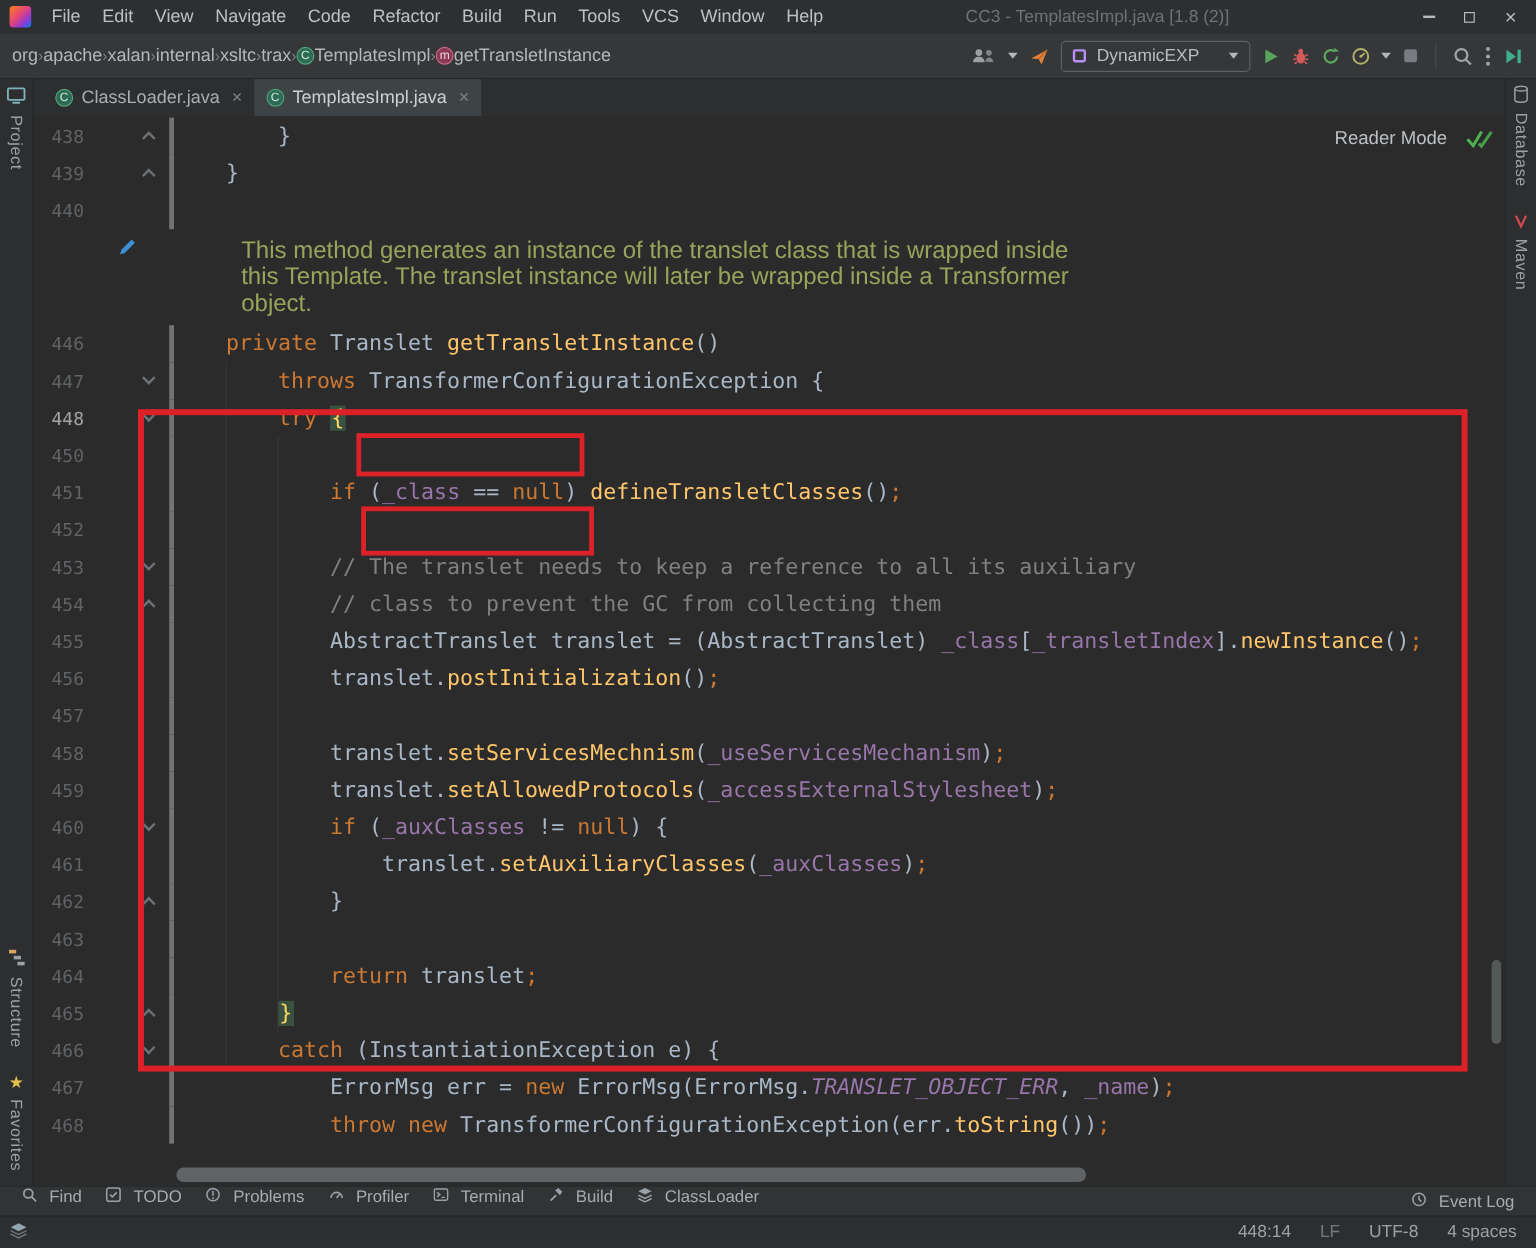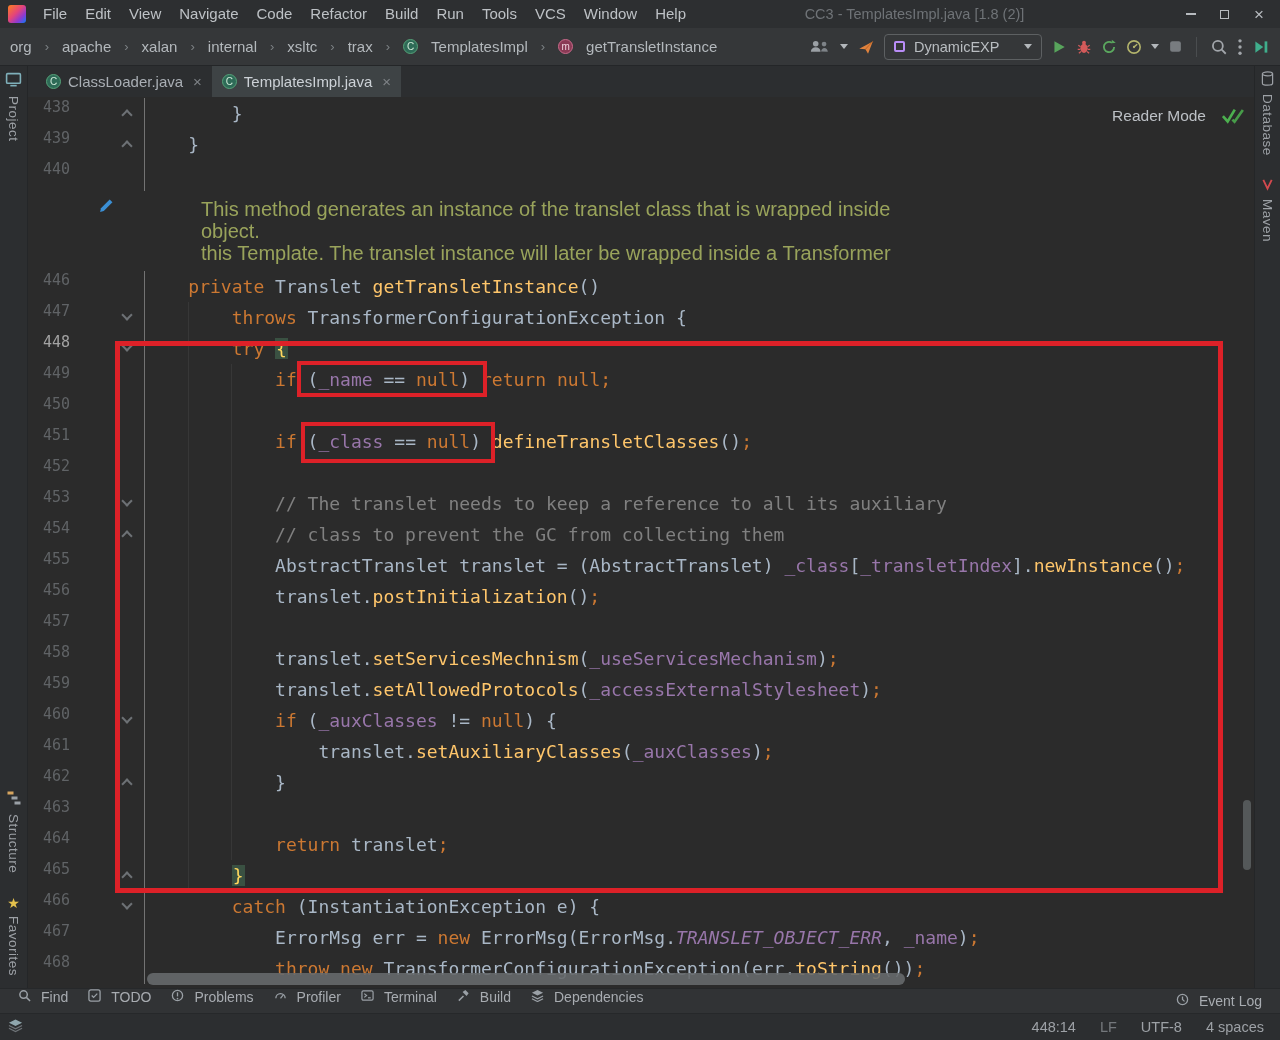--- a/index.html
+++ b/index.html
@@ -14,21 +14,21 @@
   .menu-item{padding:0 9px;line-height:28px;cursor:default}
   .win-title{margin:0 auto;color:#6f7377;font-size:14.5px;padding-right:40px}
   .win-controls{display:flex;align-items:center}
   .win-btn{width:34px;height:28px;display:flex;align-items:center;justify-content:center;color:#b7bbbf}
   .win-btn .bar{width:10px;height:1.5px;background:#b7bbbf}
   .win-btn .box{width:9px;height:9px;border:1.5px solid #b7bbbf}
   .win-btn.close{font-size:17px;line-height:1}
 
   
   .navbar{flex:0 0 38px;height:38px;background:#353739;display:flex;align-items:center;padding:0 10px;border-bottom:1px solid #242628}
-  .breadcrumb{display:flex;align-items:center;gap:13px;font-size:15px;color:#b3b8bc;white-space:nowrap}
+  .breadcrumb{display:flex;align-items:center;gap:0;font-size:15px;color:#b3b8bc;white-space:nowrap}
   .bc-sep{color:#7c8084;font-size:13px}
   .bc-item{cursor:default}
   .bc-icon{width:15px;height:15px;border-radius:50%;font-size:10px;line-height:1;display:inline-flex;align-items:center;justify-content:center;flex:0 0 15px}
   .ic-class{background:#2e6b57;border:1px solid #55a178;color:#cfe9d8}
   .ic-method{background:#8a3a55;border:1px solid #c86a8a;color:#f0d4de}
   .nav-right{margin-left:auto;display:flex;align-items:center;gap:9px}
   .nav-ic{display:flex;align-items:center;justify-content:center;height:24px}
   .chev{width:0;height:0;border-left:4.5px solid transparent;border-right:4.5px solid transparent;border-top:5px solid #b3b7bb;display:inline-block}
   .run-pill{display:flex;align-items:center;gap:9px;border:1px solid #5d6062;border-radius:4px;height:26px;padding:0 9px;color:#b9bdc1;font-size:14.5px;min-width:158px}
   .pill-square{width:11px;height:11px;border:2px solid #b98df7;border-radius:2px;flex:0 0 11px}
@@ -49,21 +49,21 @@
 
   
   .tabbar{flex:0 0 31px;height:31px;background:#2c2e30;display:flex;align-items:stretch;padding-left:8px}
   .tab{display:flex;align-items:center;gap:7px;padding:0 10px;font-size:15px;color:#a9aeb4;cursor:default}
   .tab.active{background:#3e4345;color:#ccd1d6}
   .tab-close{color:#7e8286;font-size:15px;margin-left:3px}
 
   
   .editor{position:relative;flex:1;background:#2b2b2b;overflow:hidden;padding-top:1px}
   .code-row{display:flex;height:31px;align-items:center}
-  .gutter{flex:0 0 117px;width:117px;height:100%;display:flex;border-right:1px solid #737373;position:relative}
+  .gutter{flex:0 0 117px;width:117px;height:100%;display:flex;align-items:center;border-right:4px solid #737373;position:relative}
   .lnum{display:block;width:36px;margin-left:6px;text-align:right;font:15px "DejaVu Sans Mono",monospace;color:#606366}
   .code-row.current .lnum{color:#a3a3a3}
   .fold{position:absolute;right:13px;width:8px;height:8px;border:solid #6d7175;border-width:0 2px 2px 0;display:inline-block}
   .fold-d{transform:rotate(45deg);top:9px}
   .fold-u{transform:rotate(-135deg);top:13px}
   .code-text{font:18px/31px "DejaVu Sans Mono",monospace;white-space:pre;margin:0}
   .tk-p{color:#a9b7c6}.tk-k{color:#cc7832}.tk-f{color:#9876aa}.tk-m{color:#ffc66b}
   .tk-c{color:#808080}.tk-sf{color:#9876aa;font-style:italic}
   .tk-b{color:#ffd75e;background:#3a5142;padding:0 1px}
 
@@ -297,22 +297,22 @@
               <pre class="code-text"></pre>
             </div>
             <div class="doc-block">
               <span class="pencil">
                 <svg viewBox="0 0 16 16">
                   <path d="M2 14l.8-3.4L11 2.4l2.6 2.6L5.4 13.2z" fill="#3b8fd4"></path>
                 </svg>
               </span>
               <div class="doc-text">
                 <div class="doc-line">This method generates an instance of the translet class that is wrapped inside</div>
+                <div class="doc-line">this Template. The translet instance will later be wrapped inside a Transformer</div>
                 <div class="doc-line">object.</div>
-                <div class="doc-line">this Template. The translet instance will later be wrapped inside a Transformer</div>
               </div>
             </div>
             <div class="code-row">
               <div class="gutter">
                 <span class="lnum">446</span>
               </div>
               <pre class="code-text"><span class="tk-p">    </span><span class="tk-k">private</span><span class="tk-p"> Translet </span><span class="tk-m">getTransletInstance</span><span class="tk-p">()</span></pre>
             </div>
             <div class="code-row">
               <div class="gutter">
@@ -320,26 +320,20 @@
                 <span class="fold fold-d"></span>
               </div>
               <pre class="code-text"><span class="tk-p">        </span><span class="tk-k">throws</span><span class="tk-p"> TransformerConfigurationException {</span></pre>
             </div>
             <div class="code-row current">
               <div class="gutter">
                 <span class="lnum">448</span>
                 <span class="fold fold-d"></span>
               </div>
               <pre class="code-text"><span class="tk-p">        </span><span class="tk-k">try</span><span class="tk-p"> </span><span class="tk-b">{</span></pre>
-            </div>
-            <div class="code-row">
-              <div class="gutter">
-                <span class="lnum">449</span>
-              </div>
-              <pre class="code-text"><span class="tk-p">            </span><span class="tk-k">if</span><span class="tk-p"> (</span><span class="tk-f">_name</span><span class="tk-p"> == </span><span class="tk-k">null</span><span class="tk-p">) </span><span class="tk-k">return</span><span class="tk-p"> </span><span class="tk-k">null</span><span class="tk-k">;</span></pre>
             </div>
             <div class="code-row">
               <div class="gutter">
                 <span class="lnum">450</span>
               </div>
               <pre class="code-text"></pre>
             </div>
             <div class="code-row">
               <div class="gutter">
                 <span class="lnum">451</span>
@@ -548,21 +542,21 @@
           <span class="tw-label">Build</span>
         </div>
         <div class="tw-btn">
           <span class="tw-ic">
             <svg viewBox="0 0 14 14">
               <path d="M7 1l6 3-6 3-6-3z" fill="#9aa0a6"></path>
               <path d="M1 7.5l6 3 6-3" fill="none" stroke="#9aa0a6" stroke-width="1.3"></path>
               <path d="M1 10.5l6 3 6-3" fill="none" stroke="#9aa0a6" stroke-width="1.3"></path>
             </svg>
           </span>
-          <span class="tw-label">Dependencies</span>
+          <span class="tw-label">ClassLoader</span>
         </div>
       </div>
     <div class="bottom-right">
         <div class="tw-btn">
           <span class="tw-ic">
             <svg viewBox="0 0 14 14">
               <circle cx="7" cy="7" r="5.5" fill="none" stroke="#9aa0a6" stroke-width="1.4"></circle>
               <path d="M7 3.8v3.2l2.2 2" fill="none" stroke="#9aa0a6" stroke-width="1.4"></path>
             </svg>
           </span>

